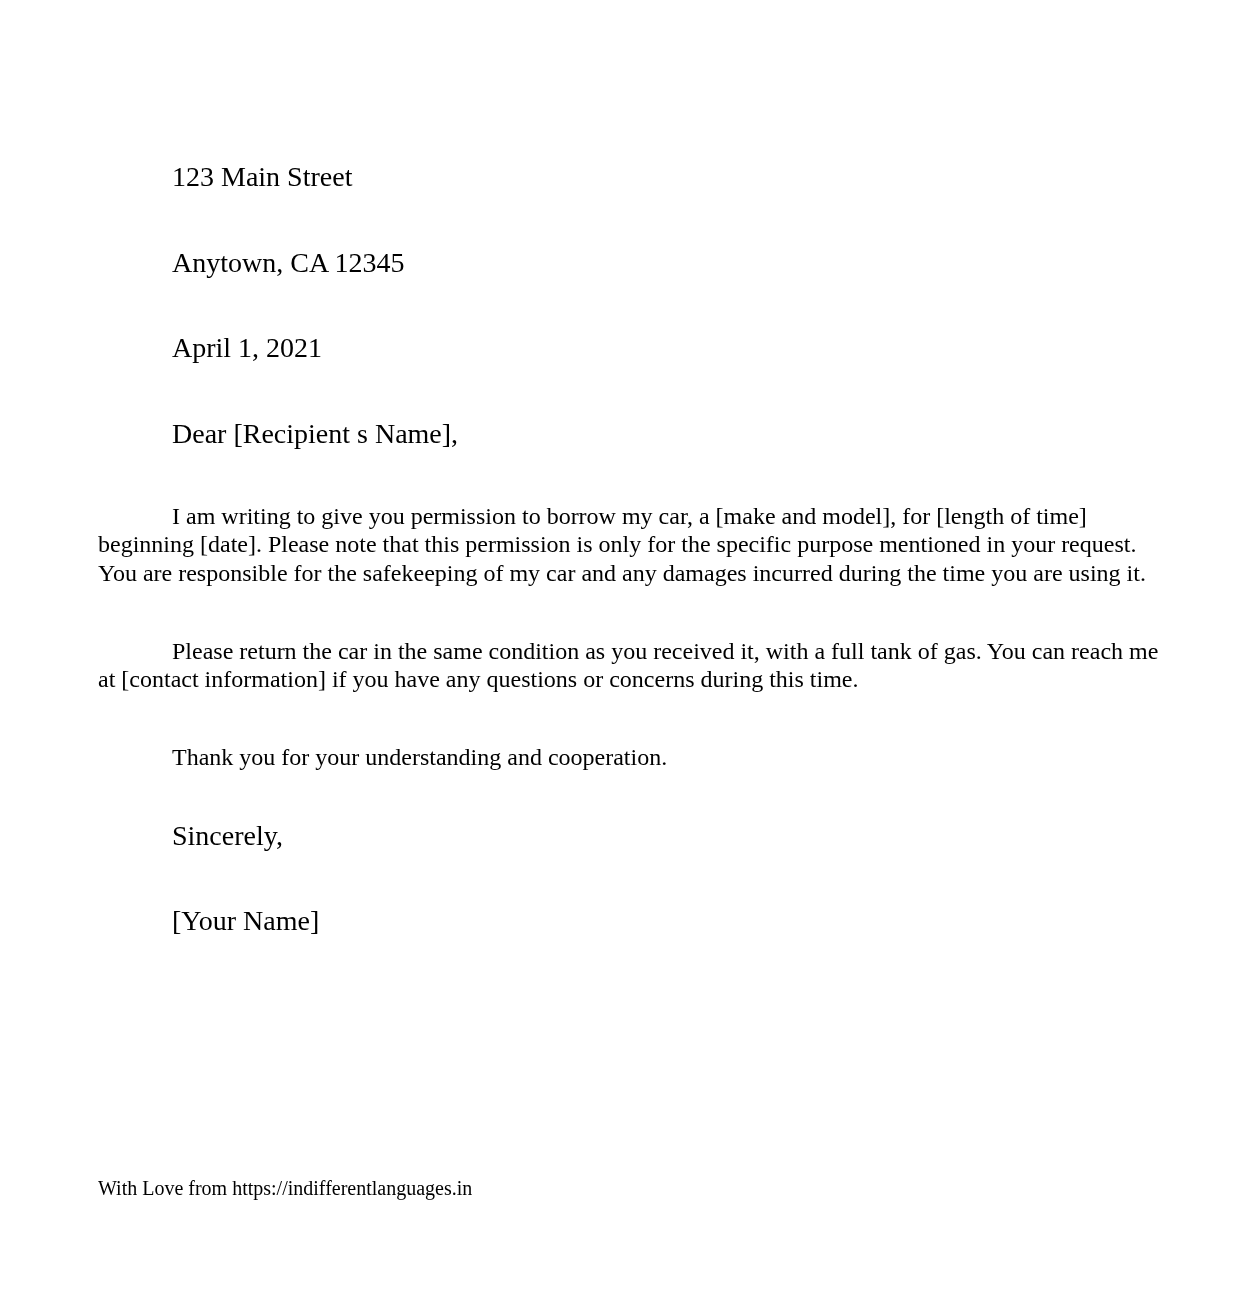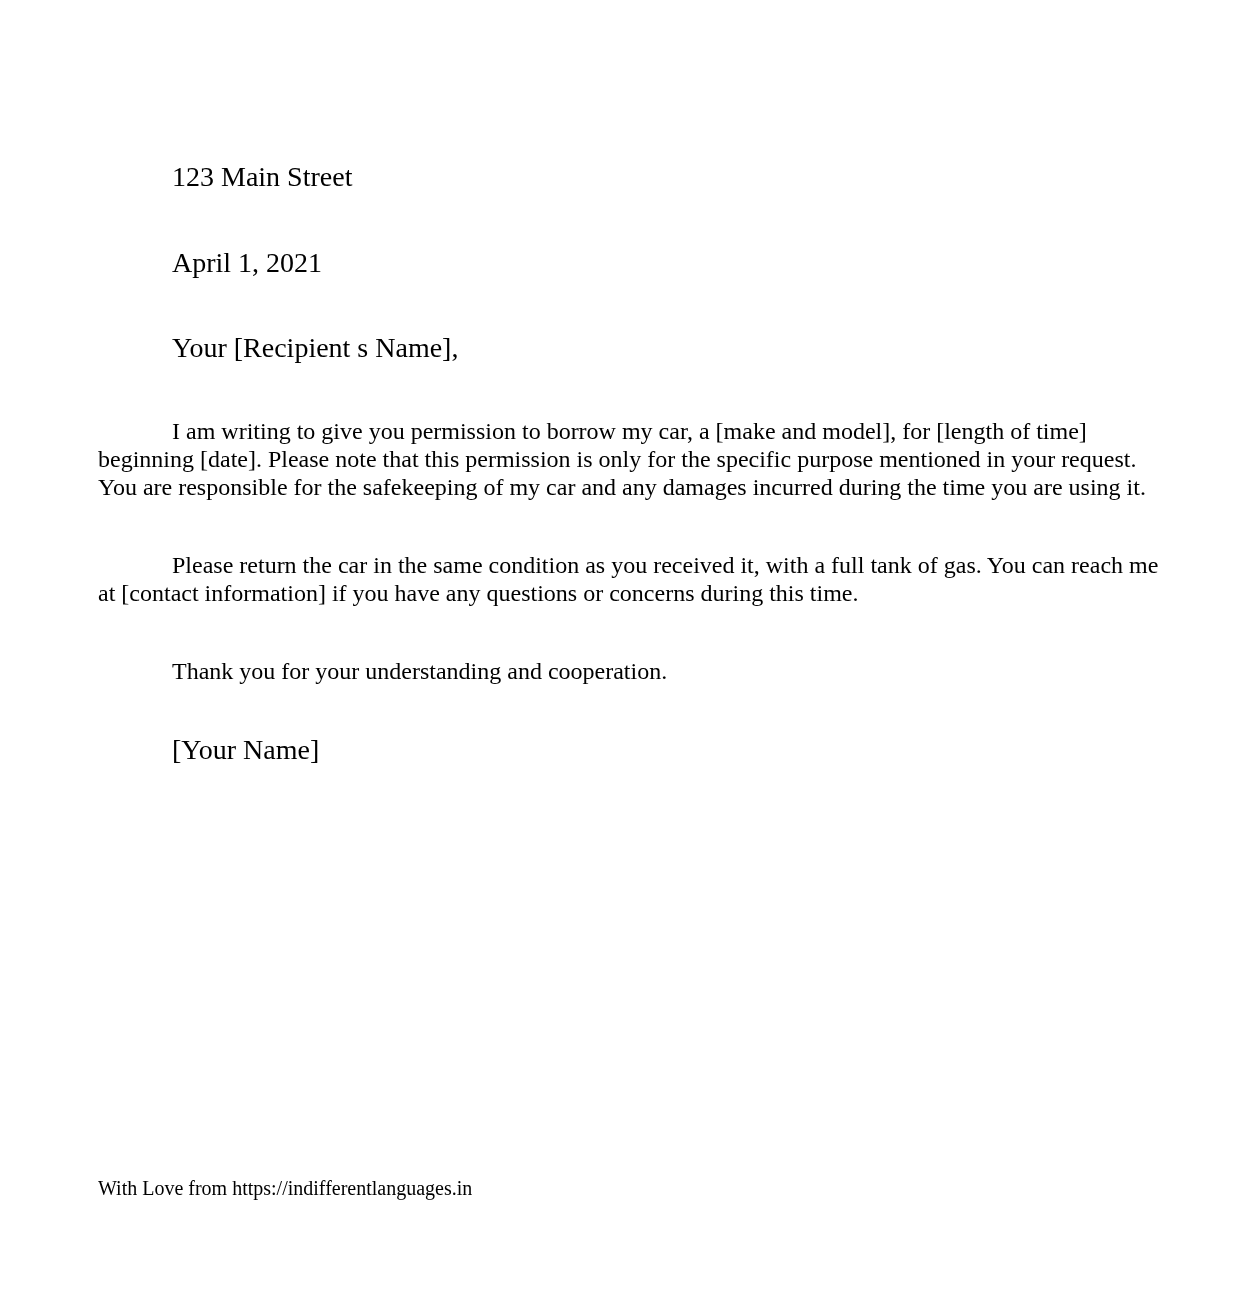--- a/index.html
+++ b/index.html
@@ -59,21 +59,23 @@
     font-size: 20px;
     line-height: 1.2;
   }
 </style>
 </head>
 <body>
 
 <div class="page">
   <div class="letter-body">
     <p class="line">123 Main Street</p>
+    <p class="line">Anytown, CA 12345</p>
     <p class="line">April 1, 2021</p>
-    <p class="line">Your [Recipient s Name],</p>
+    <p class="line">Dear [Recipient s Name],</p>
     <p class="para">I am writing to give you permission to borrow my car, a [make and model], for [length of time] beginning [date]. Please note that this permission is only for the specific purpose mentioned in your request. You are responsible for the safekeeping of my car and any damages incurred during the time you are using it.</p>
     <p class="para">Please return the car in the same condition as you received it, with a full tank of gas. You can reach me at [contact information] if you have any questions or concerns during this time.</p>
     <p class="para last-block">Thank you for your understanding and cooperation.</p>
+    <p class="sig-line">Sincerely,</p>
     <p class="sig-line">[Your Name]</p>
   </div>
   <div class="footer">With Love from https://indifferentlanguages.in</div>
 </div>
 
 </body></html>

